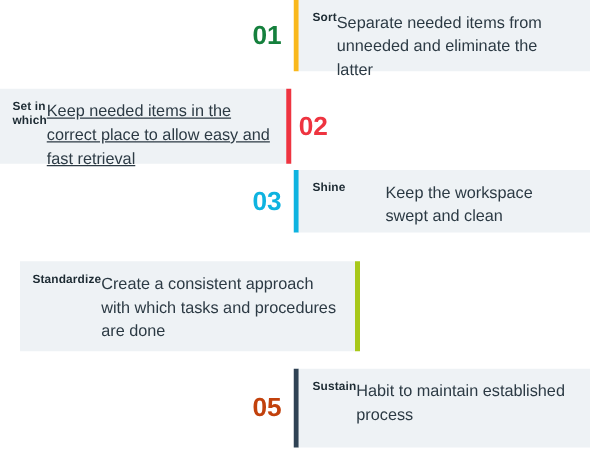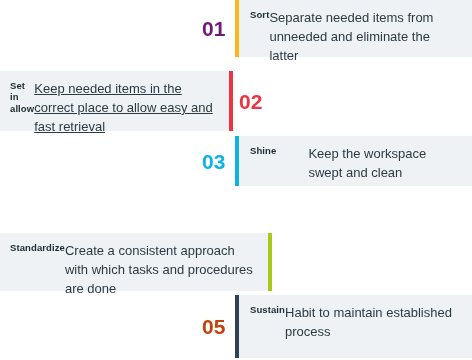--- a/index.html
+++ b/index.html
@@ -80,47 +80,47 @@
     line-height: 1.45;
     max-width: 215px;
   }
 </style>
 </head>
 <body style="background: rgb(255, 255, 255);">
 
 <div id="stage">
 
   <div class="row right" style="top:0px; height:57px;">
-    <div class="num" style="color: #701a75;">01</div>
+    <div class="num" style="color: #15803d;">01</div>
     <div class="bar" style="background: rgb(249, 184, 28);"></div>
     <div class="panel" style="background: rgb(238, 242, 245);">
       <div class="title" style="color: rgb(29, 43, 51);">Sort</div>
       <div class="desc" style="color: rgb(44, 58, 68);">Separate needed items from unneeded and eliminate the latter</div>
     </div>
   </div>
 
   <div class="row left" style="top:71px; height:60px;">
     <div class="panel" style="background: rgb(238, 242, 245);">
-      <div class="title" style="color: rgb(29, 43, 51);">Set in allow</div>
+      <div class="title" style="color: rgb(29, 43, 51);">Set in which</div>
       <div class="desc" style="color: rgb(44, 58, 68); text-decoration: underline;">Keep needed items in the correct place to allow easy and fast retrieval</div>
     </div>
     <div class="bar" style="background: rgb(238, 52, 64);"></div>
     <div class="num" style="color: rgb(238, 52, 64);">02</div>
   </div>
 
   <div class="row right" style="top:136px; height:50px;">
     <div class="num" style="color: rgb(14, 179, 224);">03</div>
     <div class="bar" style="background: rgb(14, 179, 224);"></div>
     <div class="panel" style="background: rgb(238, 242, 245); gap: 32px;">
       <div class="title" style="color: rgb(29, 43, 51);">Shine</div>
       <div class="desc" style="color: rgb(44, 58, 68);">Keep the workspace swept and clean</div>
     </div>
   </div>
 
-  <div class="row left" style="top:233px; height:58px;">
+  <div class="row left" style="top:209px; height:72px;padding-left:16px;">
     <div class="panel" style="background: rgb(238, 242, 245);">
       <div class="title" style="color: rgb(29, 43, 51);">Standardize</div>
       <div class="desc" style="color: rgb(44, 58, 68);">Create a consistent approach with which tasks and procedures are done</div>
     </div>
     <div class="bar" style="background: rgb(168, 200, 26);"></div>
   </div>
 
   <div class="row right" style="top:295px; height:63px;">
     <div class="num" style="color: #c2410c;">05</div>
     <div class="bar" style="background: rgb(47, 66, 84);"></div>

